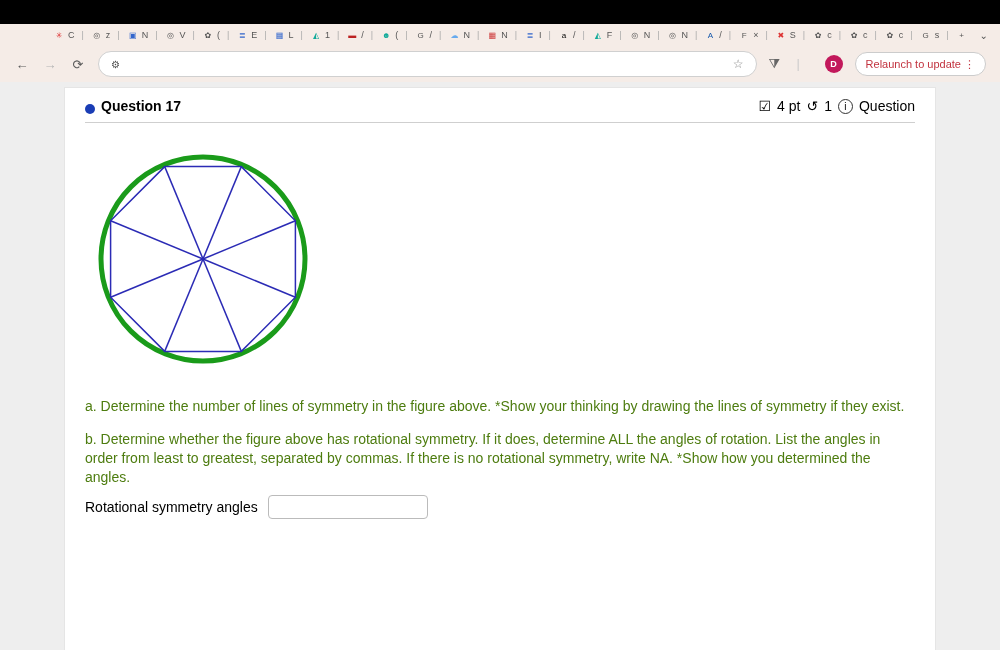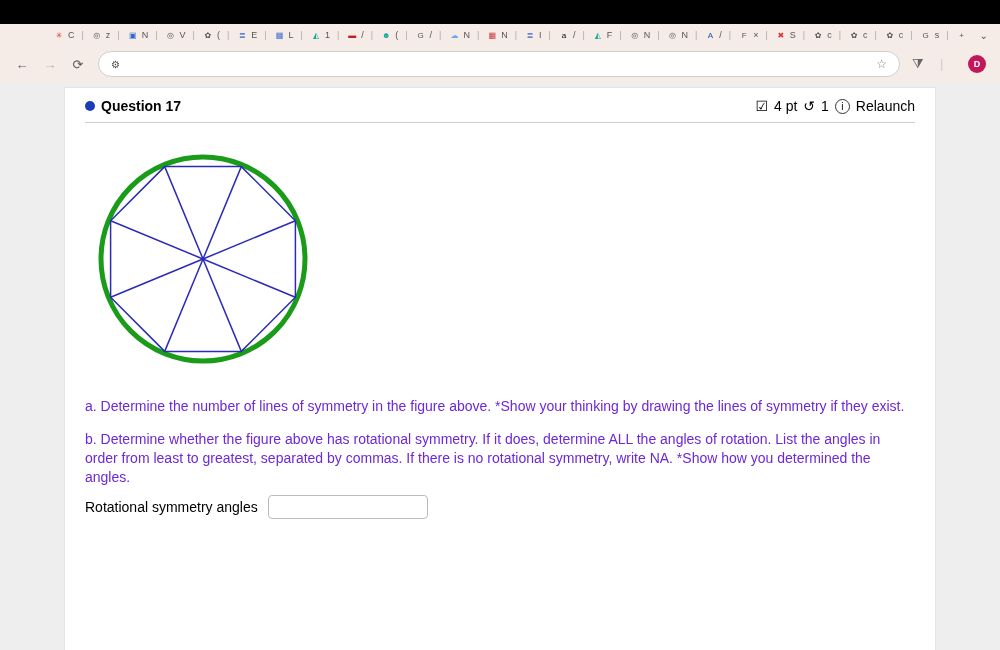--- a/index.html
+++ b/index.html
@@ -13,27 +13,27 @@
 .addr-row{height:36px;display:flex;align-items:center;padding:0 14px;gap:12px}
 .nav-btn{width:16px;height:16px;display:flex;align-items:center;justify-content:center;color:#5a5a5a;font-size:13px;cursor:pointer}
 .nav-btn.dis{color:#b5b5b5}
 .url-bar{flex:1;height:26px;background:#fff;border:1px solid #d0d0d0;border-radius:13px;display:flex;align-items:center;padding:0 12px;font-size:11px;color:#4c4c4c;gap:8px}
 .url-bar .star{margin-left:auto;color:#888;font-size:12px}
 .ext-icon{width:16px;height:16px;color:#666;font-size:13px}
 .profile-badge{width:18px;height:18px;border-radius:50%;background:#c2185b;color:#fff;font-size:9px;display:flex;align-items:center;justify-content:center;font-weight:bold}
 .relaunch{height:24px;border:1px solid #ccc;border-radius:12px;background:#fff;color:#c2323e;font-size:11px;padding:0 10px;display:flex;align-items:center;gap:3px;cursor:pointer}
 .content-wrap{flex:1;background:#eee;overflow:hidden;display:flex;justify-content:center}
 .page{background:#fff;width:870px;margin-top:6px;box-shadow:0 0 0 1px #e5e5e5;padding:0 20px 20px 20px;overflow:hidden}
-.qheader{display:flex;align-items:center;padding:10px 0 8px 0;border-bottom:1px solid #cfcfcf}
+.qheader{display:flex;align-items:flex-end;padding:10px 0 8px 0;border-bottom:1px solid #cfcfcf}
 .qdot{width:10px;height:10px;border-radius:50%;background:#1a3db5;margin-right:6px}
 .qtitle{font-weight:bold;font-size:14px}
 .qright{margin-left:auto;display:flex;align-items:center;gap:6px;font-size:14px}
 .iicon{font-style:normal;border:1.2px solid #333;border-radius:50%;width:15px;height:15px;display:inline-flex;align-items:center;justify-content:center;font-size:10px}
 .figwrap{padding:26px 0 10px 8px}
-.qtext{font-size:14px;line-height:1.35;color:#6d28d9;margin:14px 0 8px 0}
+.qtext{font-size:14px;line-height:1.35;color:#4d7c0f;margin:14px 0 8px 0}
 .inline-input{width:42px;height:24px;border:1px solid #bbb;border-radius:4px;font-size:14px;padding:2px 4px;vertical-align:middle}
 .wide-input{width:160px;height:24px;border:1px solid #bbb;border-radius:4px;font-size:14px;padding:2px 6px;vertical-align:middle;margin-left:4px}
 .answer-row{display:flex;align-items:center;gap:6px;font-size:14px;margin:8px 0 24px 0}
 .details-link{cursor:pointer}
 </style>
 </head>
 <body>
 
 <div class="black-bar"></div>
 
@@ -174,34 +174,38 @@
   <div class="nav-btn">←</div>
   <div class="nav-btn dis">→</div>
   <div class="nav-btn">⟳</div>
   <div class="url-bar">
     <span style="font-size:10px">⚙</span>
     <span class="star">☆</span>
   </div>
   <div class="ext-icon">⧩</div>
   <div class="ext-icon" style="color:#ccc">|</div>
   <div class="profile-badge">D</div>
+  <div class="relaunch">
+    <span>Relaunch to update</span>
+    <span>⋮</span>
+  </div>
 </div>
 
 <div class="content-wrap">
   <div class="page">
     <div class="qheader">
       <span class="qdot"></span>
       <span class="qtitle">Question 17</span>
       <div class="qright">
         <span>☑</span>
         <span>4 pt</span>
         <span>↺</span>
         <span>1</span>
         <span class="iicon">i</span>
-        <span class="details-link">Relaunch</span>
+        <span class="details-link">Question</span>
       </div>
     </div>
 
     <div class="figwrap">
       <svg width="220" height="220" viewBox="0 0 220 220">
         <circle cx="110" cy="110" r="102" fill="none" stroke="#1a9b1a" stroke-width="5"></circle>
         <g id="oct" fill="none" stroke="#2b2bb5" stroke-width="1.5">
             <path d="M202.4,148.3 L148.3,202.4 L71.7,202.4 L17.6,148.3 L17.6,71.7 L71.7,17.6 L148.3,17.6 L202.4,71.7 Z"></path>
             <line x1="110" y1="110" x2="202.4" y2="148.3"></line>
             <line x1="110" y1="110" x2="148.3" y2="202.4"></line>

